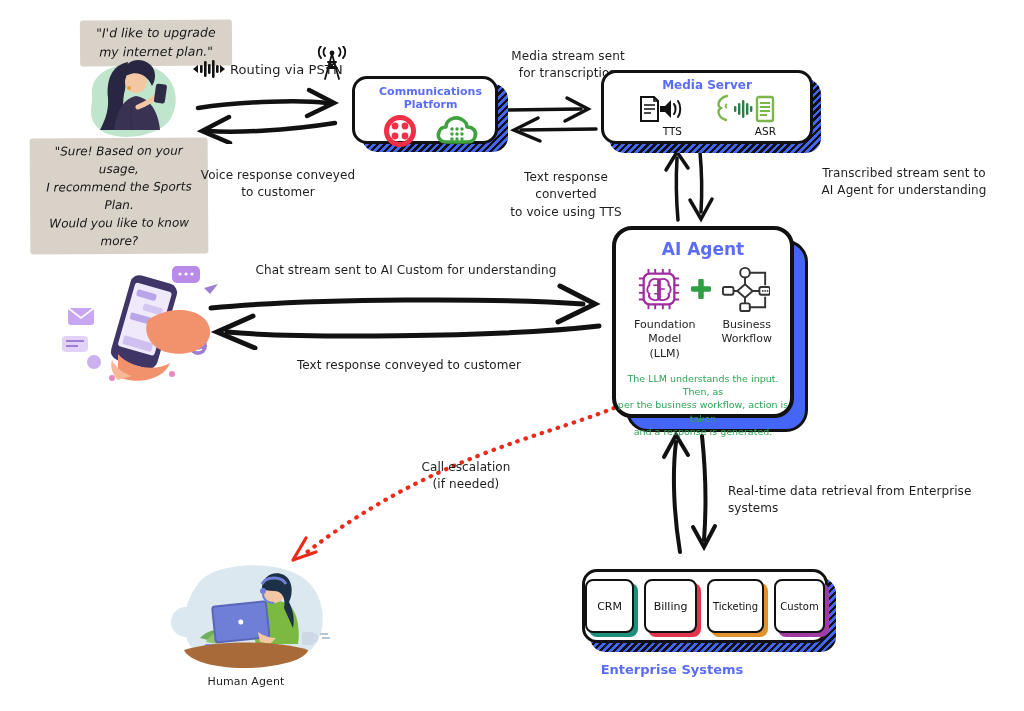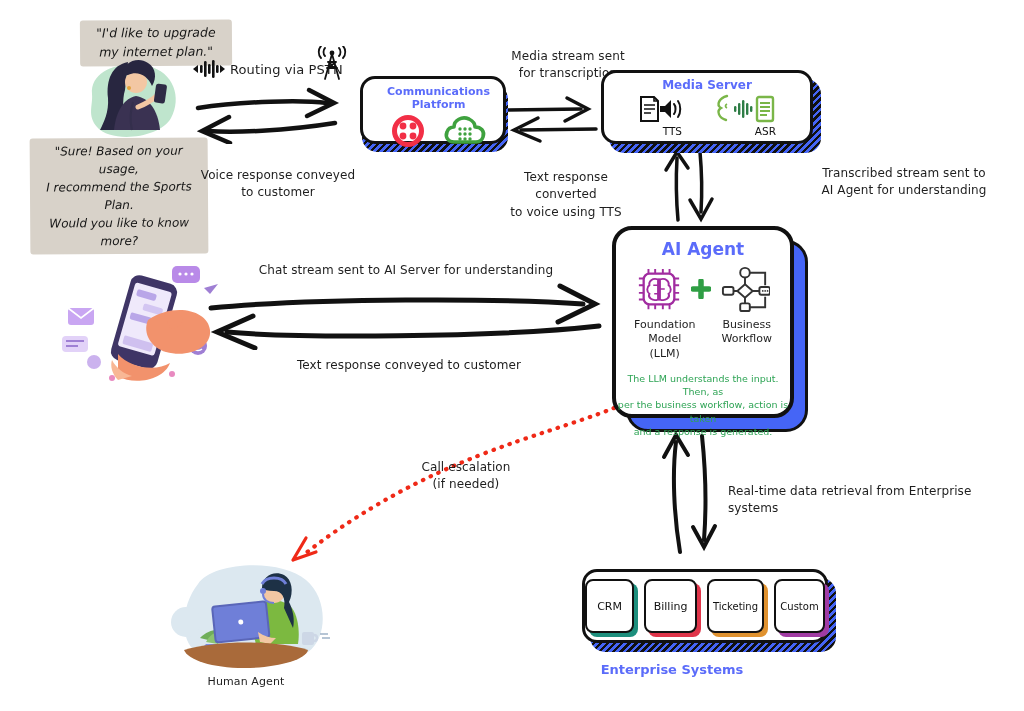--- a/index.html
+++ b/index.html
@@ -92,21 +92,21 @@
       <path d="M5,22 C50,15 110,14 134,17"></path>
       <path d="M116,4 L141,17 L114,30"></path>
       <path d="M142,37 C92,45 40,47 15,45"></path>
       <path d="M36,31 L9,45 L37,57"></path>
     </g>
   </svg>
   <div class="abs lbl prewrap center" style="left:198px; top:167px; width:160px;">Voice response conveyed
 to customer</div>
 
   <div class="abs hatch" style="left:362px; top:84px; width:146px; height:68px;"></div>
-  <div class="abs sketchbox" style="left:360px; top:76px; width:146px; height:68px;padding-left:11px;">
+  <div class="abs sketchbox" style="left:352px; top:76px; width:146px; height:68px;padding-left:11px;">
     <div class="boxtitle" style="font-size:11px; margin-top:6px;">Communications Platform</div>
     <div style="display:flex; justify-content:center; gap:18px; margin-top:3px;">
       <svg width="34" height="34" viewBox="0 0 34 34">
         <circle cx="17" cy="17" r="13.5" fill="none" stroke="#F22F46" stroke-width="5"></circle>
         <circle cx="12" cy="12" r="3.4" fill="#F22F46"></circle>
         <circle cx="22" cy="12" r="3.4" fill="#F22F46"></circle>
         <circle cx="12" cy="22" r="3.4" fill="#F22F46"></circle>
         <circle cx="22" cy="22" r="3.4" fill="#F22F46"></circle>
       </svg>
       <svg width="44" height="34" viewBox="0 0 44 34">
@@ -254,21 +254,21 @@
       <rect x="87" y="48" width="20" height="7" rx="2" fill="#d3c6f2"></rect>
       <rect x="77" y="60" width="22" height="7" rx="2" fill="#b9a6e8"></rect>
       <rect x="77" y="84" width="30" height="9" rx="2" fill="#cfc0ef"></rect>
     </g>
     <path d="M96,64 C122,46 156,54 158,74 C160,92 136,102 114,96 C100,92 90,78 96,64 Z" fill="#f2926c"></path>
     <path d="M112,58 C120,54 128,56 130,62 C132,68 126,73 118,72 Z" fill="#f2926c"></path>
     <path d="M66,98 C78,112 104,116 118,107 C112,124 82,130 66,120 Z" fill="#f2926c"></path>
     <path d="M60,104 C64,112 72,118 80,120 L66,124 C60,118 58,110 60,104 Z" fill="#f8b795"></path>
   </svg>
 
-  <div class="abs lbl center" style="left:238px; top:262px; width:336px;">Chat stream sent to AI Server for understanding</div>
+  <div class="abs lbl center" style="left:238px; top:262px; width:336px;">Chat stream sent to AI Custom for understanding</div>
   <svg class="abs" style="left:203px; top:280px;" width="404" height="70" viewBox="0 0 404 70">
     <g stroke="#111" stroke-width="5" fill="none" stroke-linecap="round">
       <path d="M8,28 C110,18 300,18 380,24"></path>
       <path d="M357,6 L392,24 L355,42"></path>
       <path d="M396,46 C290,58 90,58 24,52"></path>
       <path d="M50,36 L14,52 L52,68"></path>
     </g>
   </svg>
   <div class="abs lbl center" style="left:268px; top:357px; width:282px;">Text response conveyed to customer</div>
 

